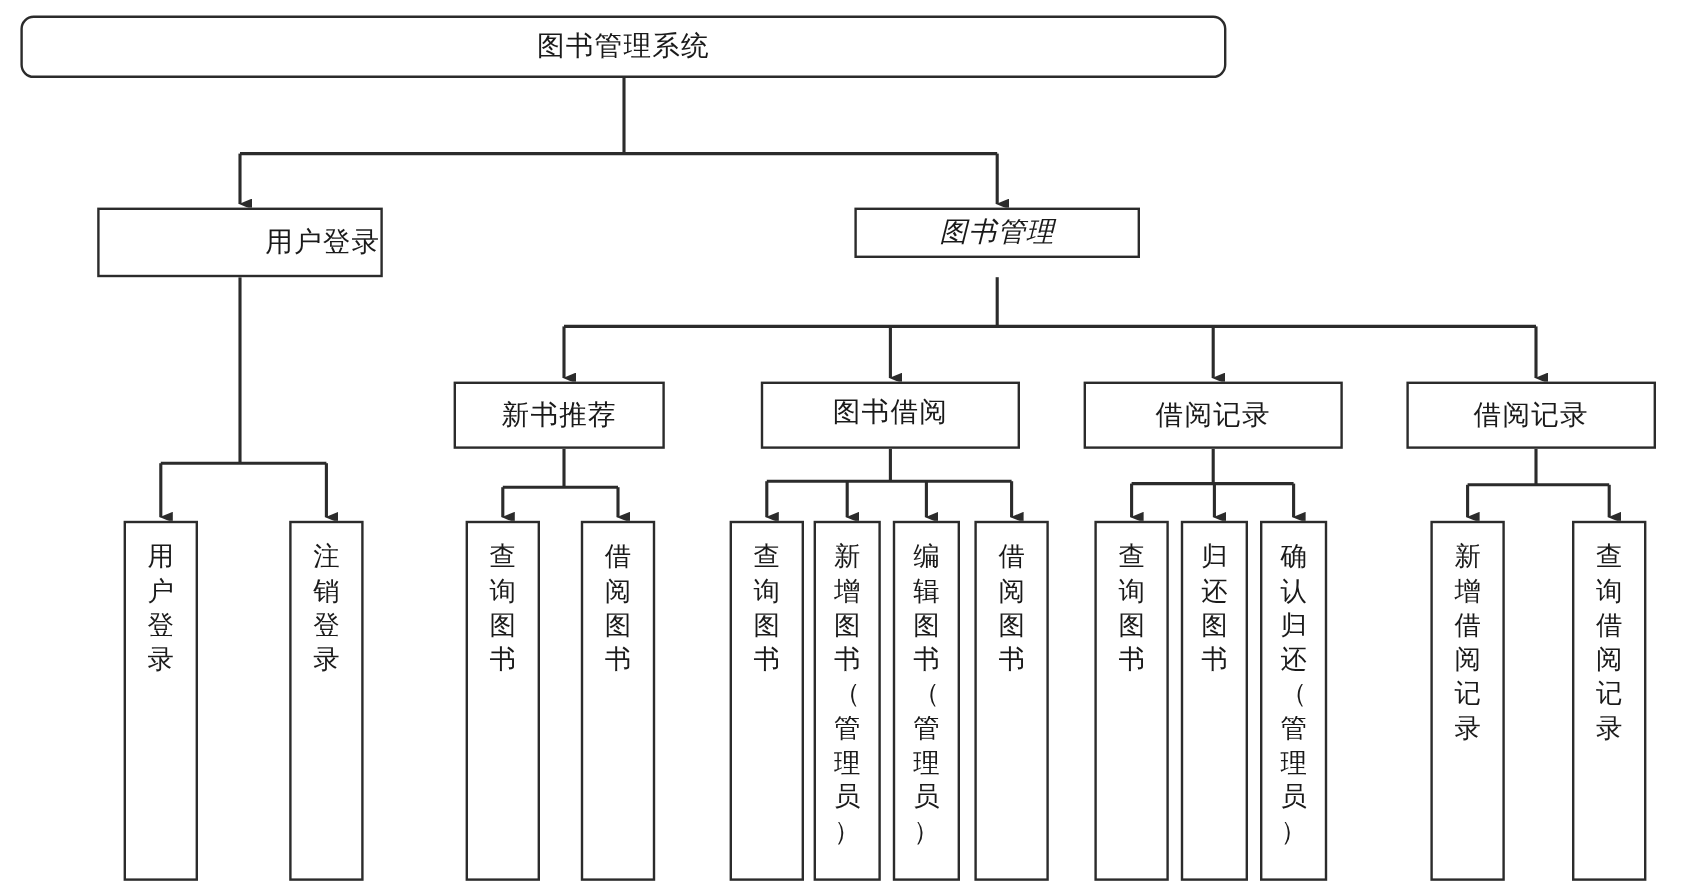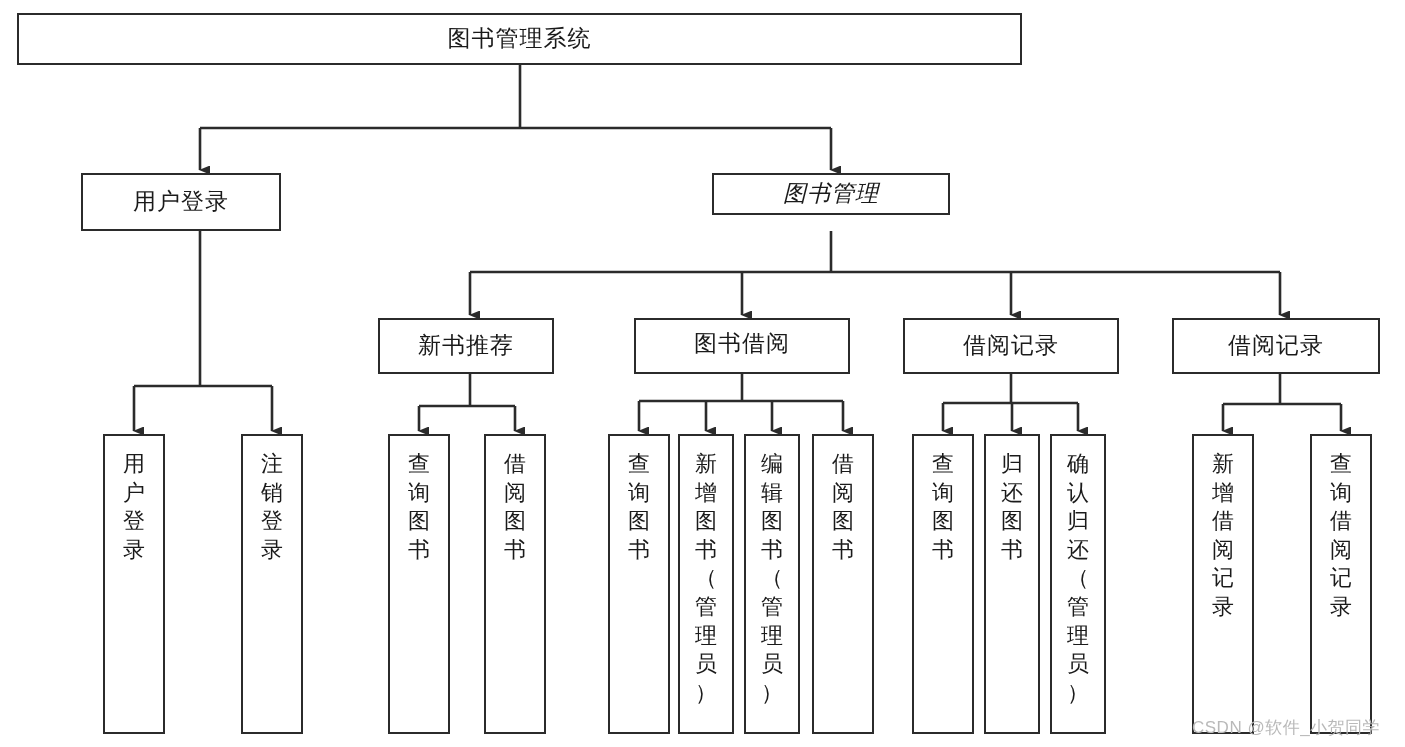--- a/index.html
+++ b/index.html
@@ -111,24 +111,24 @@
         <path d="M943,403 L943,431" marker-end="url(#arrowhead)"></path>
         <path d="M1012,403 L1012,431" marker-end="url(#arrowhead)"></path>
         <path d="M1078,403 L1078,431" marker-end="url(#arrowhead)"></path>
         <path d="M1280,374 L1280,404"></path>
         <path d="M1223,404 L1341,404"></path>
         <path d="M1223,404 L1223,431" marker-end="url(#arrowhead)"></path>
         <path d="M1341,404 L1341,431" marker-end="url(#arrowhead)"></path>
       </g>
   </svg>
   <div id="node-layer">
-      <div class="node horizontal" style="left: 17px; top: 13px; width: 1005px; height: 52px;">
+      <div class="node horizontal" style="left: 17px; top: 13px; width: 1005px; height: 52px; border-radius: 11px;">
         <span>图书管理系统</span>
       </div>
-      <div class="node horizontal" style="left: 81px; top: 173px; width: 200px; height: 58px;">
+      <div class="node horizontal" style="left: 81px; top: 173px; width: 238px; height: 58px; justify-content: flex-end;">
         <span>用户登录</span>
       </div>
       <div class="node horizontal" style="left: 712px; top: 173px; width: 238px; height: 42px; font-style: italic;">
         <span>图书管理</span>
       </div>
       <div class="node horizontal" style="left: 378px; top: 318px; width: 176px; height: 56px;">
         <span>新书推荐</span>
       </div>
       <div class="node horizontal" style="left: 634px; top: 318px; width: 216px; height: 56px; font-family: Liberation Mono, monospace;">
         <span>图书借阅</span>
@@ -256,14 +256,13 @@
         <span class="vlabel">
           <span class="ch">查</span>
           <span class="ch">询</span>
           <span class="ch">借</span>
           <span class="ch">阅</span>
           <span class="ch">记</span>
           <span class="ch">录</span>
         </span>
       </div>
     </div>
-  <div class="watermark">CSDN @软件_小贺同学</div>
 </div>
 
 </body></html>

